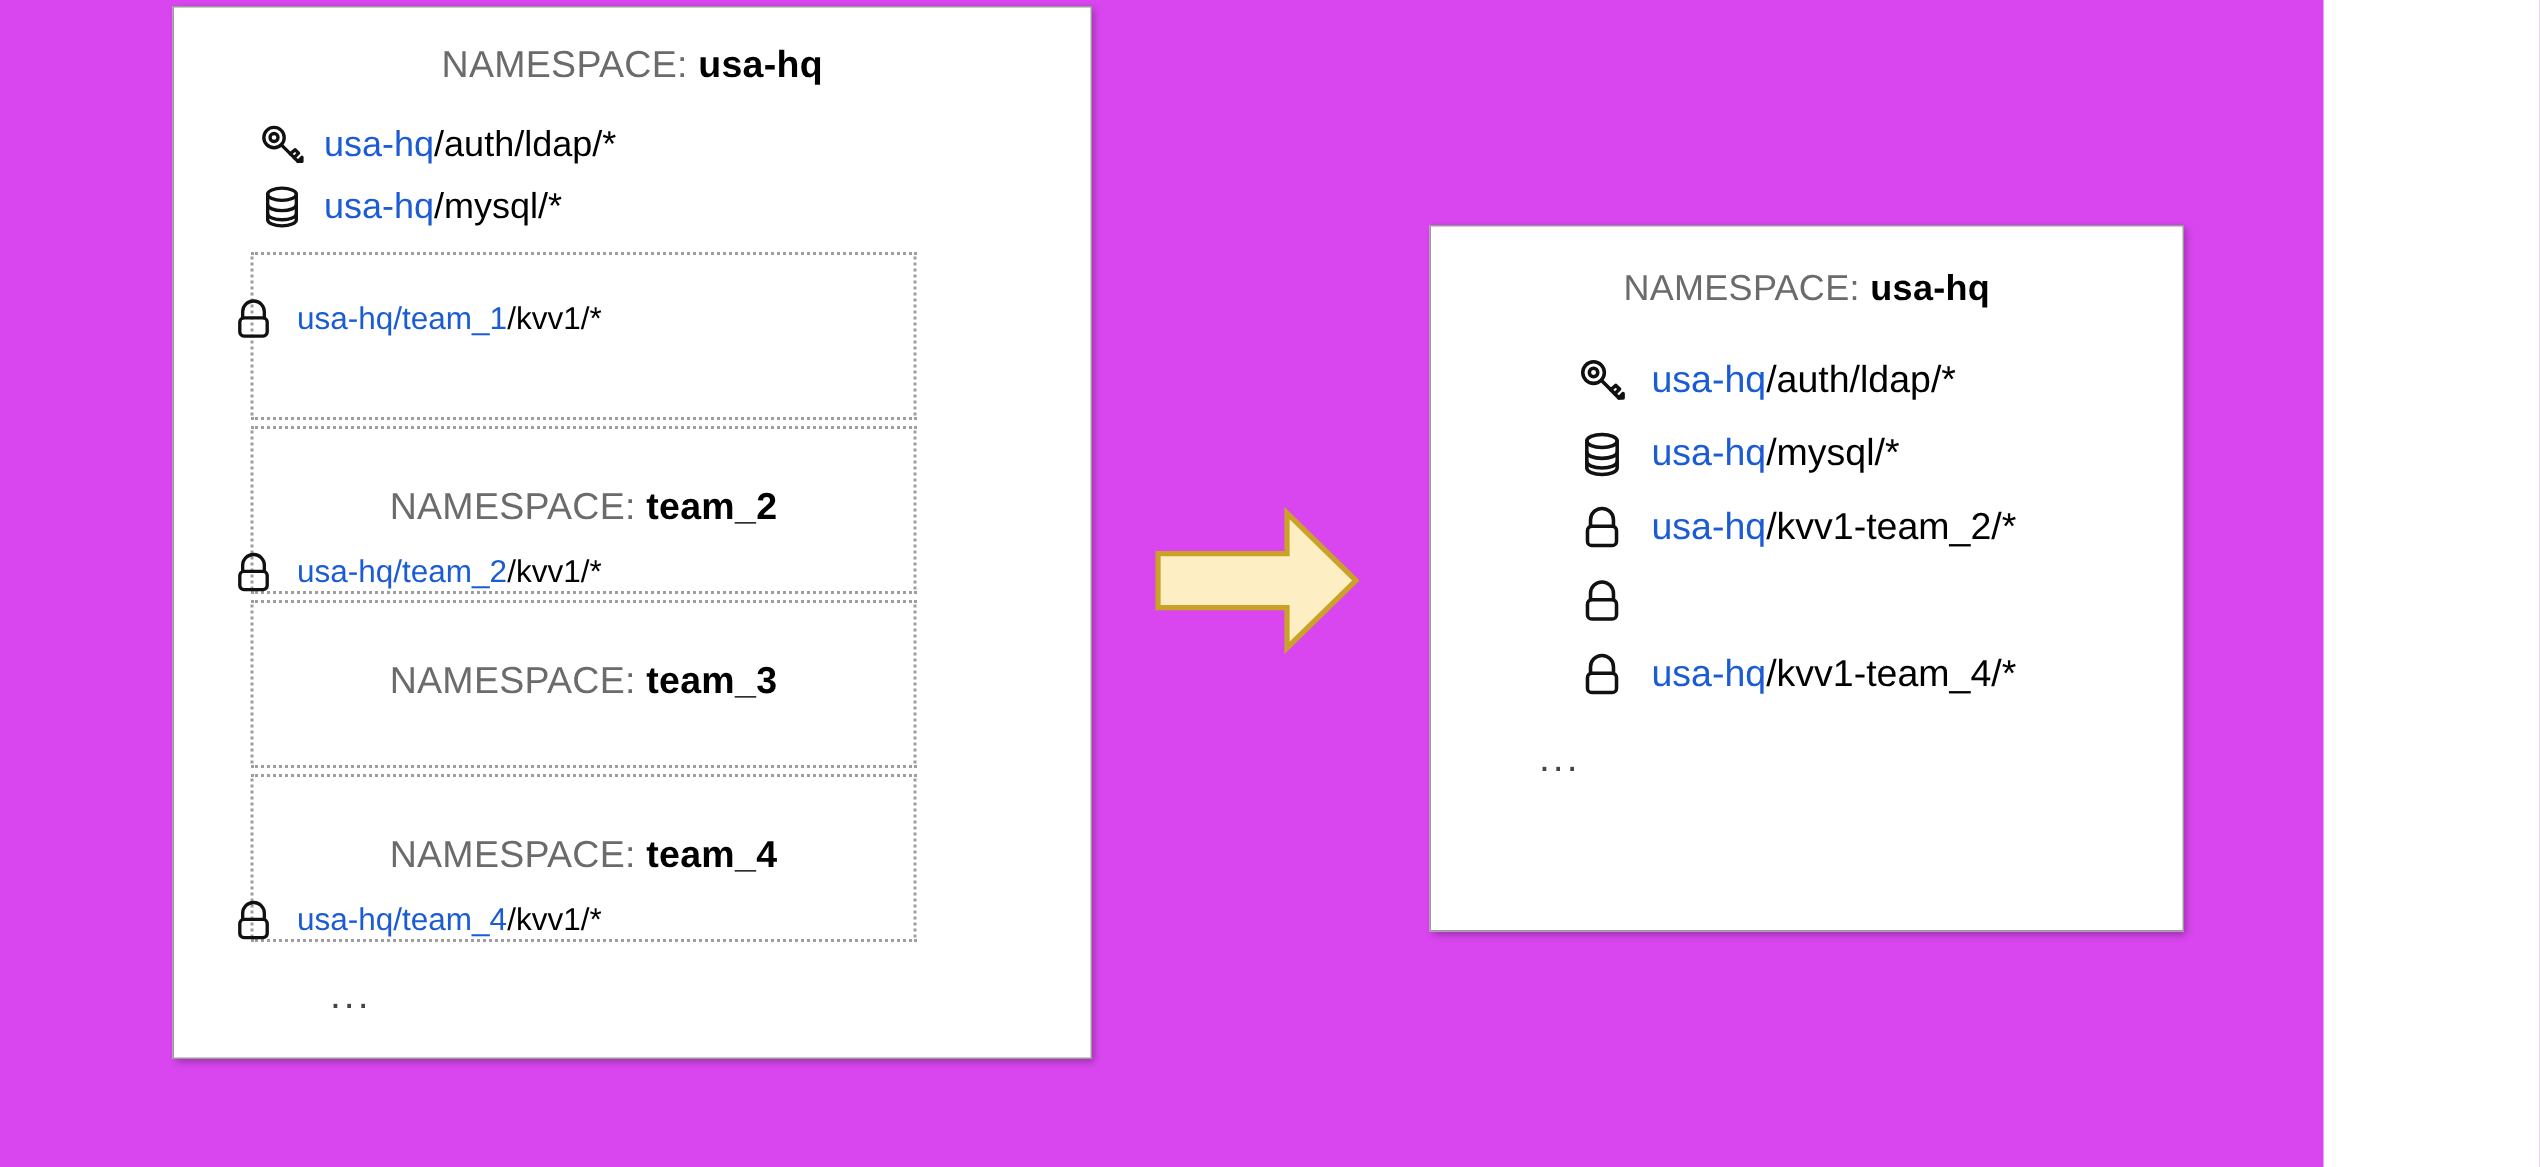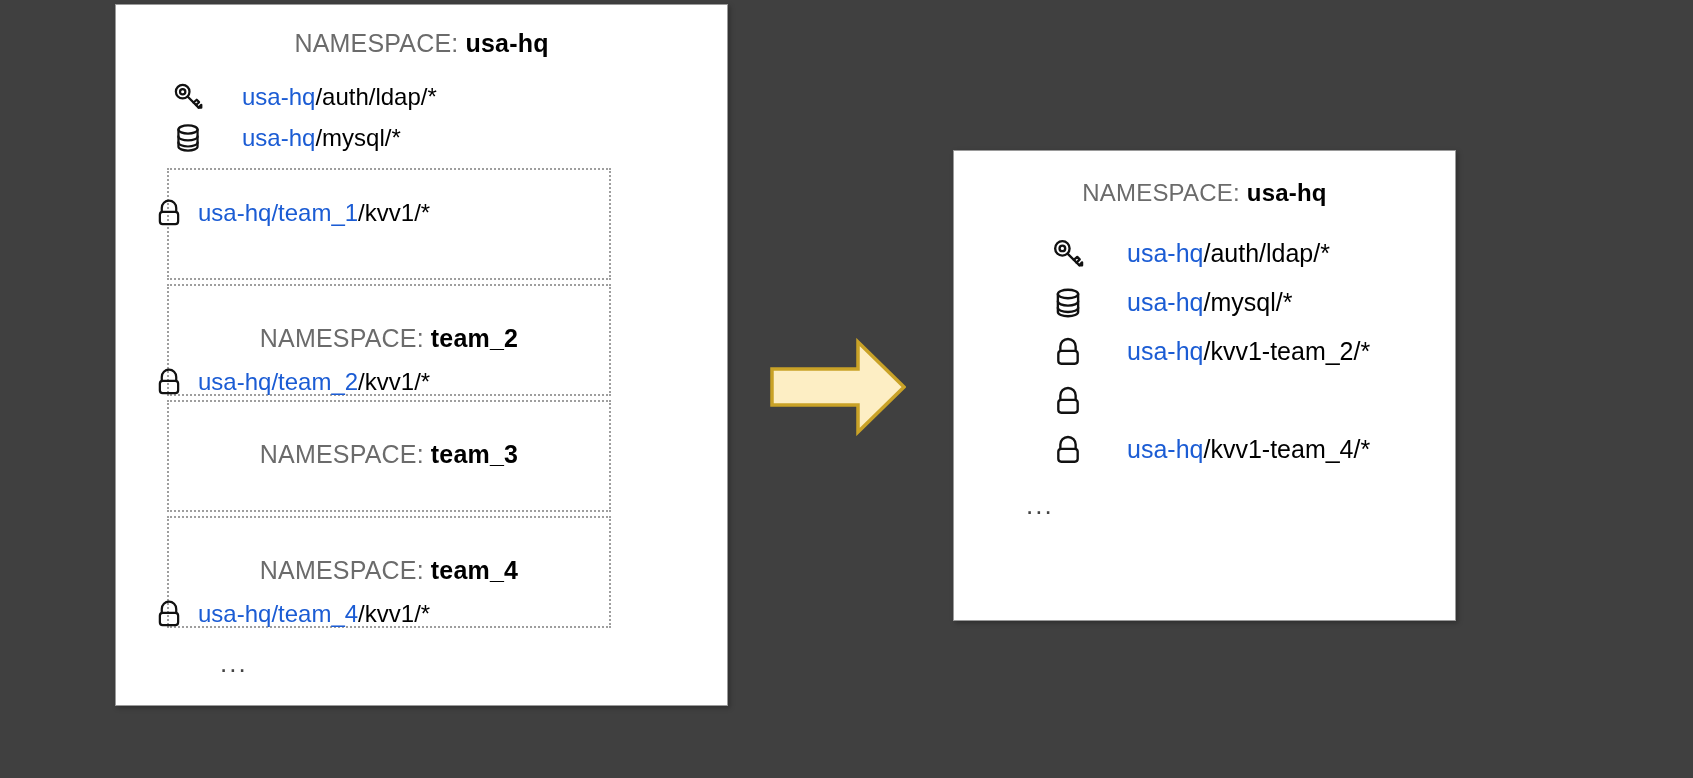--- a/index.html
+++ b/index.html
@@ -7,23 +7,23 @@
   html, body {
     width: 1693px;
     height: 778px;
     background: #ffffff;
     font-family: "Liberation Sans", sans-serif;
     overflow: hidden;
   }
 
   #stage {
     position: relative;
-    width: 1693px;
+    width: 1549px;
     height: 778px;
-    background: #404040;
+    background: #d946ef;
   }
 
   
   .panel {
     position: absolute;
     background: #ffffff;
     border: 1.5px solid #9a9a9a;
     box-shadow: 2px 2px 5px rgba(0,0,0,0.28);
   }
 
@@ -59,21 +59,20 @@
   }
 
   #panel-left .ns-header { margin-top: 24px; font-size: 25px; }
   #panel-right .ns-header { margin-top: 28px; font-size: 24px; }
 
   
   .entry {
     display: flex;
     align-items: center;
     white-space: nowrap;
-    gap: 26px;
   }
   .entry .icon {
     flex: 0 0 auto;
     display: inline-flex;
     align-items: center;
     justify-content: center;
   }
   .entry .path {
     font-size: 24px;
     color: #000000;
@@ -121,21 +120,21 @@
     white-space: nowrap;
   }
   .team-box .team-entry .icon {
     flex: 0 0 auto;
     width: 40px;
     margin-right: 9px;
     display: inline-flex;
     align-items: center;
     justify-content: center;
   }
-  .team-box .team-entry .path { font-size: 24px; color: #000; }
+  .team-box .team-entry .path { font-size: 21px; color: #000; }
   .team-box .team-entry .path .blue { color: #1b5cd4; }
 
   
   .ellipsis {
     font-size: 26px;
     color: #444444;
     letter-spacing: 2px;
     line-height: 1;
   }
   #left-ellipsis { margin-top: 22px; margin-left: 104px; }

